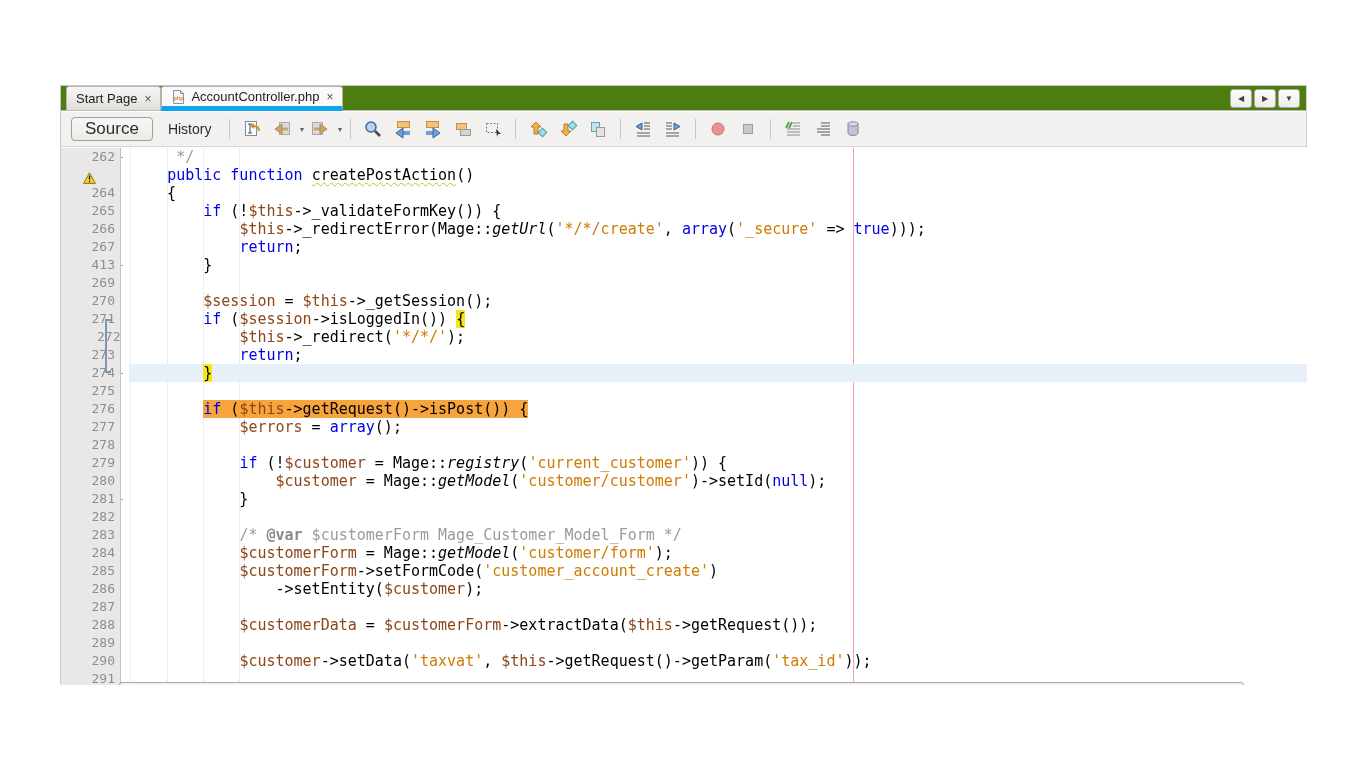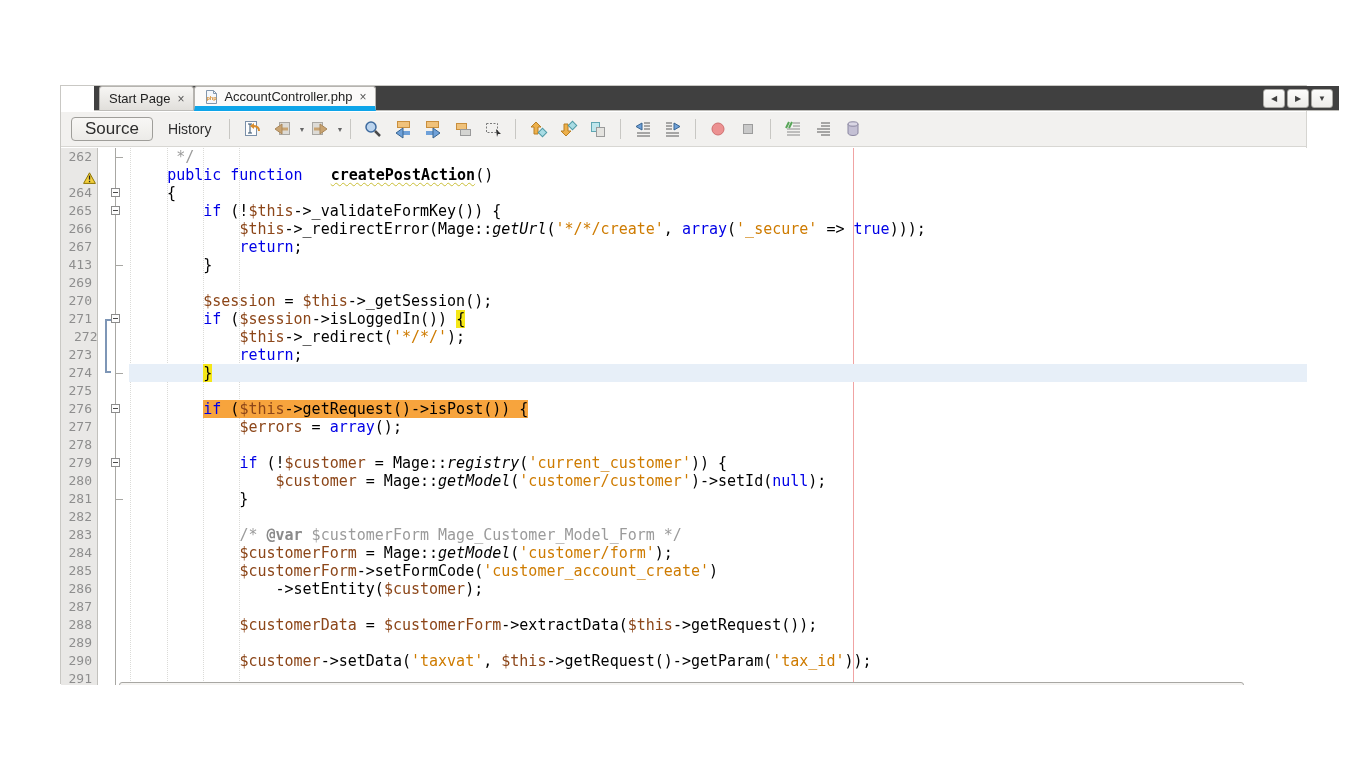--- a/index.html
+++ b/index.html
@@ -1,22 +1,22 @@
 <!DOCTYPE html>
 <html style="--kw: #0000E6; --str: #CE7B00; --var: #8C4619; --com: #9B9B9B; --brace: #F5E717; --occ: #F7A43D; --curline: #E7EFF8; --margin: #F0A3A3;"><head>
 <meta charset="utf-8">
 <style>
   * { margin:0; padding:0; box-sizing:border-box; }
   html,body { width:1366px; height:768px; background:#ffffff; font-family:"Liberation Sans", sans-serif; }
   .window { position:absolute; left:60px; top:85px; width:1247px; height:599px;
             border-left:1px solid #C9C8C4; border-right:1px solid #D6D5D1; border-top:1px solid #C9C8C4; background:#fff; }
 
   
-  .tabrow { position:absolute; left:0; top:0; width:100%; height:25px; background:#404040;
-            border-bottom:1px solid #BDBCB8; display:flex; align-items:flex-start;margin-left:33px; }
+  .tabrow { position:absolute; left:0; top:0; width:100%; height:25px; background:#4d7c0f;
+            border-bottom:1px solid #BDBCB8; display:flex; align-items:flex-start; }
   .tab { display:flex; align-items:center; height:25px; padding:0 9px; font-size:13px; color:#1E1E1E;
          border:1px solid #B5B3AF; border-bottom:none; border-radius:3px 3px 0 0; cursor:default; }
   .tab.inactive { margin-left:5px; background:linear-gradient(#F7F6F4,#E1DFDB); height:24px; }
   .tab.active { background:#FBFAF9; position:relative; z-index:2; margin-bottom:-1px; border-bottom:5px solid #0ea5e9; }
   .tab .close { margin-left:7px; font-size:12px; color:#555; line-height:1; }
   .tab .ficon { margin-right:5px; display:inline-flex; }
   .tab-controls { position:absolute; right:6px; top:3px; display:flex; gap:2px; }
   .tc-btn { width:22px; height:19px; border:1px solid #A9A8A4; border-radius:3px;
             background:linear-gradient(#FCFCFB,#EDECE9); font-size:8px; color:#3F3F3F;
             display:flex; align-items:center; justify-content:center; }
@@ -29,41 +29,41 @@
                 font-family:"Liberation Sans",sans-serif; }
   .lbl-history { font-size:14px; color:#2D2D2D; padding:0 11px; margin-left:4px; }
   .tsep { width:1px; height:20px; background:#C8C7C3; margin:0 7px; }
   .tbi { width:26px; height:24px; display:flex; align-items:center; justify-content:center; margin:0 2px; border-radius:3px; }
   .tbi svg { display:block; }
   .dd { font-size:7px; color:#666; margin-left:1px; }
 
   
   .editor { position:absolute; left:0; top:62px; width:1246px; height:537px; background:#fff; overflow:hidden;
             font-family:"DejaVu Sans Mono", monospace; }
-  .gutter { position:absolute; left:0; top:0; bottom:0; width:37px; background:#E9E8E6; border-right:1px solid #C2C1BD; z-index:3; }
+  .gutter { position:absolute; left:0; top:0; bottom:0; width:60px; background:#E9E8E6; border-right:1px solid #C2C1BD; z-index:3; }
   .lnum { position:absolute; right:5px; width:34px; height:18px; line-height:18px; text-align:right;
           font-size:13px; color:#8E8E8E; }
   .warnic { position:absolute; left:22px; }
   .foldline { position:absolute; left:54px; top:0; bottom:0; width:1px; background:#A8A7A3; z-index:1; }
   .foldbox { position:absolute; left:50px; width:9px; height:9px; background:#FDFDFD; border:1px solid #8C8C8C; z-index:2; }
   .foldbox i { position:absolute; left:1px; top:3px; width:5px; height:1px; background:#4A4A4A; }
   .foldtick { position:absolute; left:55px; width:7px; height:1px; background:#A8A7A3; z-index:2; }
   .guide { position:absolute; top:0; bottom:0; width:0; border-left:1px dotted #DBDBD8; }
   .marginline { position:absolute; top:0; bottom:0; width:1px; background:var(--margin, #F0A3A3); }
   .code-row { position:absolute; left:68px; right:0; height:18px; line-height:18px; font-size:15px;
               white-space:pre; padding-left:2px; color:#000; }
   .code-row.current { background:var(--curline,#E7EFF8); }
   .s-kw { color:var(--kw,#0000E6); }
   .s-str { color:var(--str,#CE7B00); }
   .s-var { color:var(--var,#8C4619); }
   .s-com { color:var(--com,#9B9B9B); }
   .s-it { font-style:italic; }
   .s-atvar { color:#8A8A8A; font-weight:bold; }
-  .s-fname { font-weight:bold; text-decoration:underline; text-decoration-style:wavy;
-             text-decoration-color:#C9BE37; text-decoration-thickness:1px; text-underline-offset:2px;margin-left:19px; }
+  .s-fname { font-weight:normal; text-decoration:underline; text-decoration-style:wavy;
+             text-decoration-color:#C9BE37; text-decoration-thickness:1px; text-underline-offset:2px; }
   .h-brace { background:var(--brace,#F5E717); }
   .h-occ { background:var(--occ,#F7A43D); }
   .bracket { position:absolute; width:6px; border-left:2px solid #7E96B6; border-top:2px solid #7E96B6;
              border-bottom:2px solid #7E96B6; z-index:4; }
   .hscroll { position:absolute; left:58px; bottom:-11px; width:1125px; height:14px; border:1px solid #A8A7A3;
              border-radius:3px; background:#F5F4F2; z-index:5; }
 </style>
 </head>
 <body>
 

